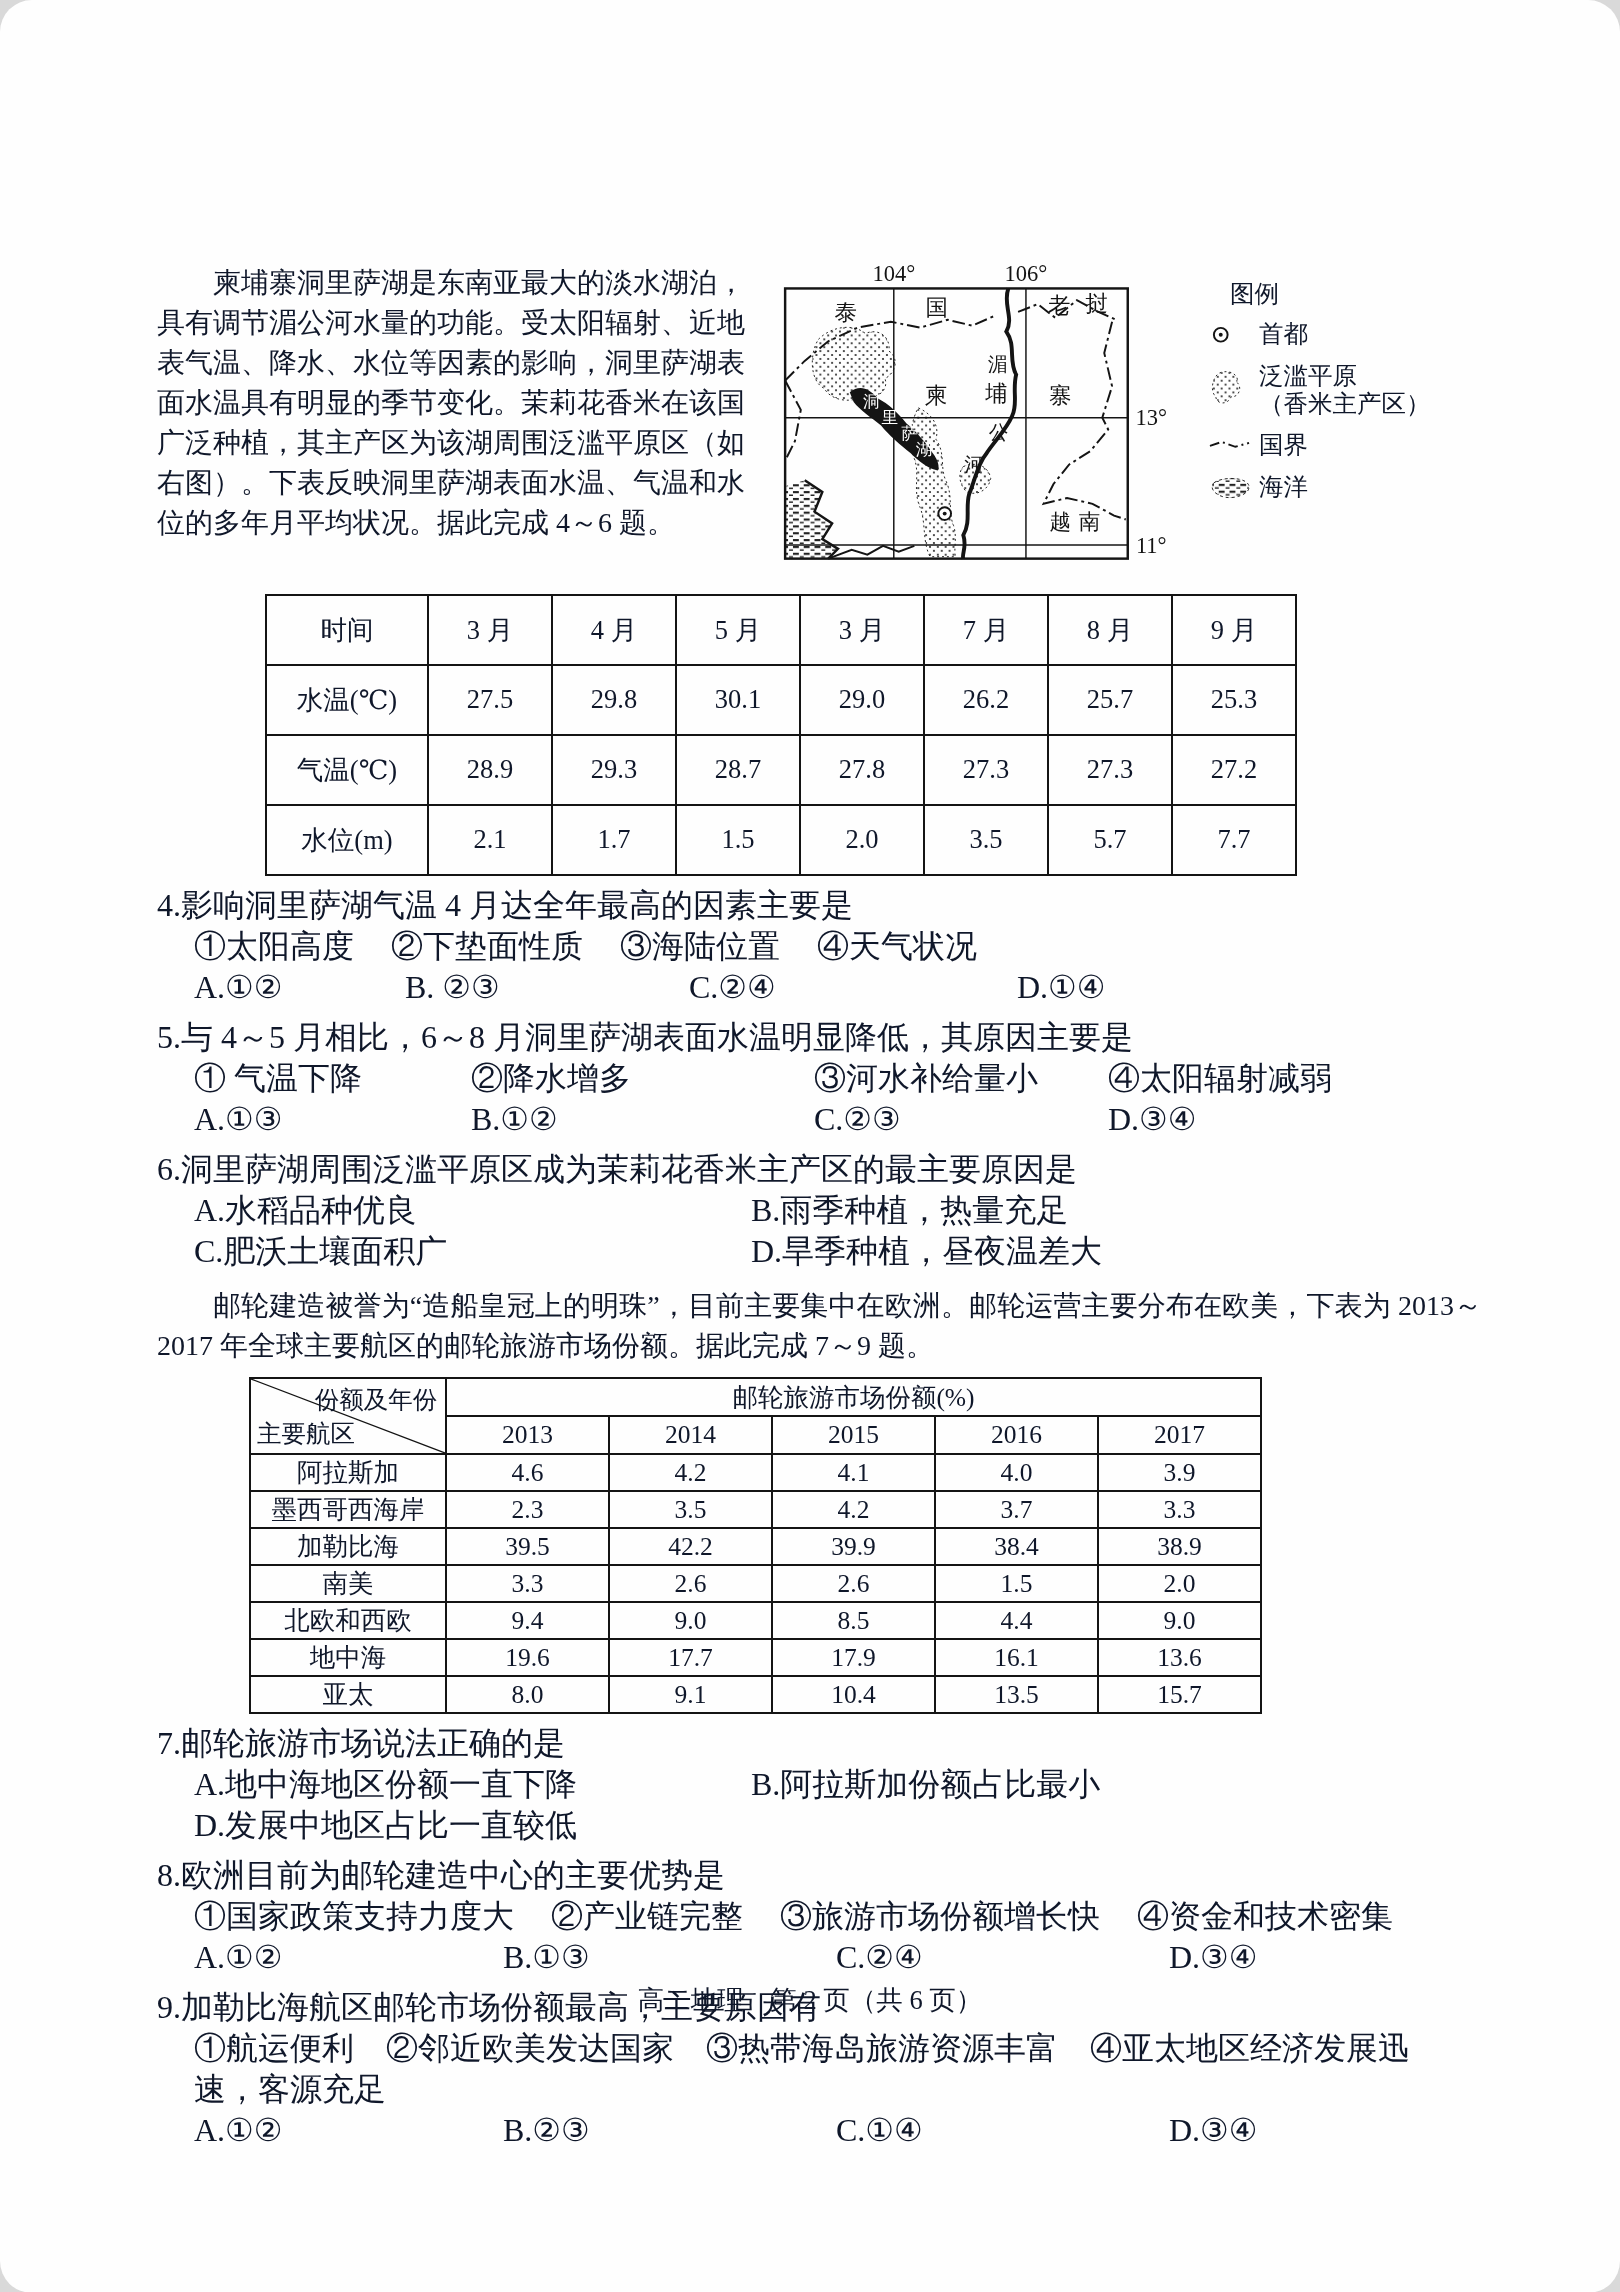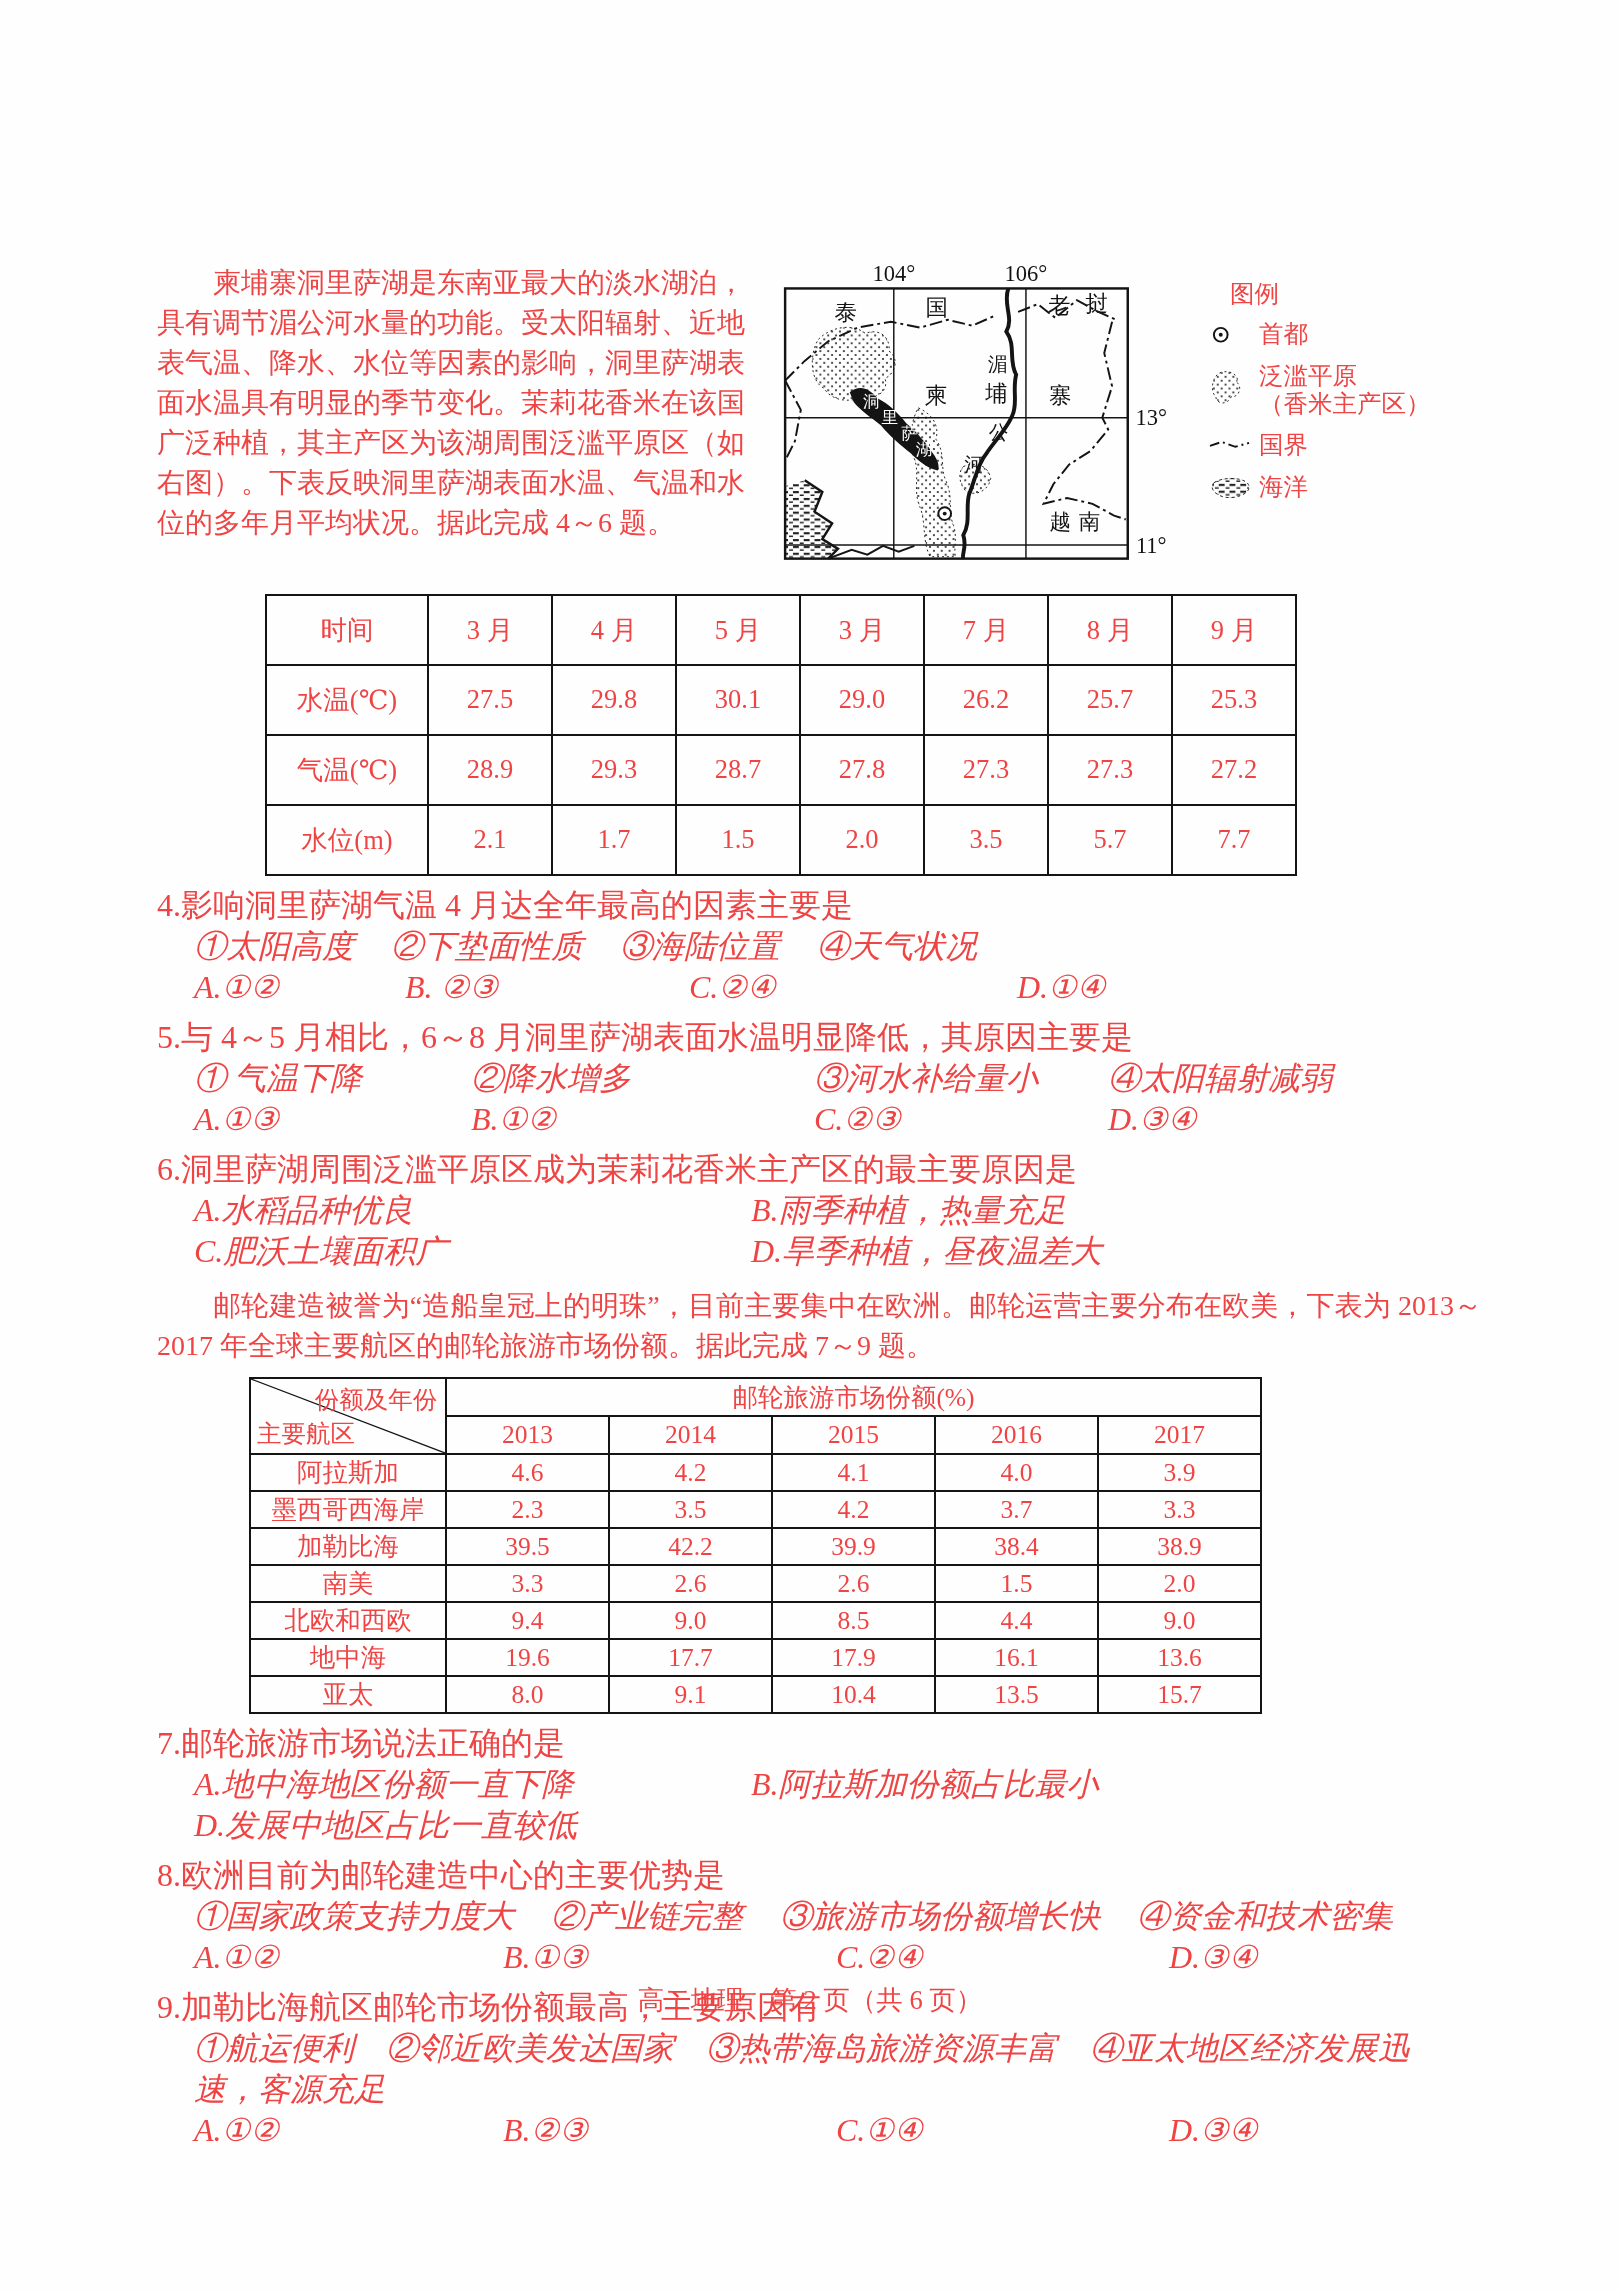--- a/index.html
+++ b/index.html
@@ -1,17 +1,17 @@
 <!DOCTYPE html>
 <html><head>
 <meta charset="utf-8">
 <style>
   html,body{margin:0;padding:0;background:#d9d9d9;}
   .page{position:relative;width:1620px;height:2293px;margin:0 auto;background:#fefefe;
-        color:#ef4444;font-family:"Liberation Serif","DejaVu Serif",serif;overflow:hidden;}
+        color:#0f172a;font-family:"Liberation Serif","DejaVu Serif",serif;overflow:hidden;border-radius:32px;}
   .content{position:absolute;left:157px;top:263px;width:1325px;}
 
   
   .sec1{display:flex;align-items:flex-start;}
   .sec1-text{width:588px;font-size:28px;line-height:40px;text-align:justify;text-justify:inter-ideograph;}
   .sec1-text p{margin:0;text-indent:2em;}
   .map-wrap{margin-left:25.5px;display:flex;align-items:flex-start;}
   .map-svg{display:block;}
   .legend{padding-left:25.5px;padding-top:15.7px;font-size:24.5px;line-height:1.25;}
   .legend-title{margin-left:22px;margin-bottom:9.8px;}
@@ -27,21 +27,21 @@
   .t2{margin:11.8px 0 0 92px;border:2.9px solid #141414;}
   .t2 td{border:2px solid #141414;text-align:center;font-size:25.5px;height:35px;padding:0;}
   .t2 .corner{position:relative;height:74px;}
   .corner-top{position:absolute;top:4px;right:7.8px;font-size:24.5px;}
   .corner-bottom{position:absolute;bottom:2.9px;left:5.9px;font-size:24.5px;}
   .diag{position:absolute;left:0;top:0;width:100%;height:100%;}
 
   
   .q{font-size:32px;line-height:41px;margin-top:9px;}
   .q-stem{margin:0;}
-  .ind{margin-left:37px;font-style:italic;}
+  .ind{margin-left:37px;}
   .subs{display:flex;gap:37px;}
   .grid{display:grid;}
   .g4a{grid-template-columns:211px 284px 328px auto;}
   .g4s{grid-template-columns:277px 343px 294px auto;}
   .g4b{grid-template-columns:309px 333px 333px auto;}
   .g2{grid-template-columns:557px auto;}
   .intro2{margin:13.7px 0 0 0;font-size:28px;line-height:40px;text-indent:2em;text-align:justify;}
 
   .footer{position:absolute;left:0;right:0;top:1982px;text-align:center;font-size:26.5px;}
 </style>

